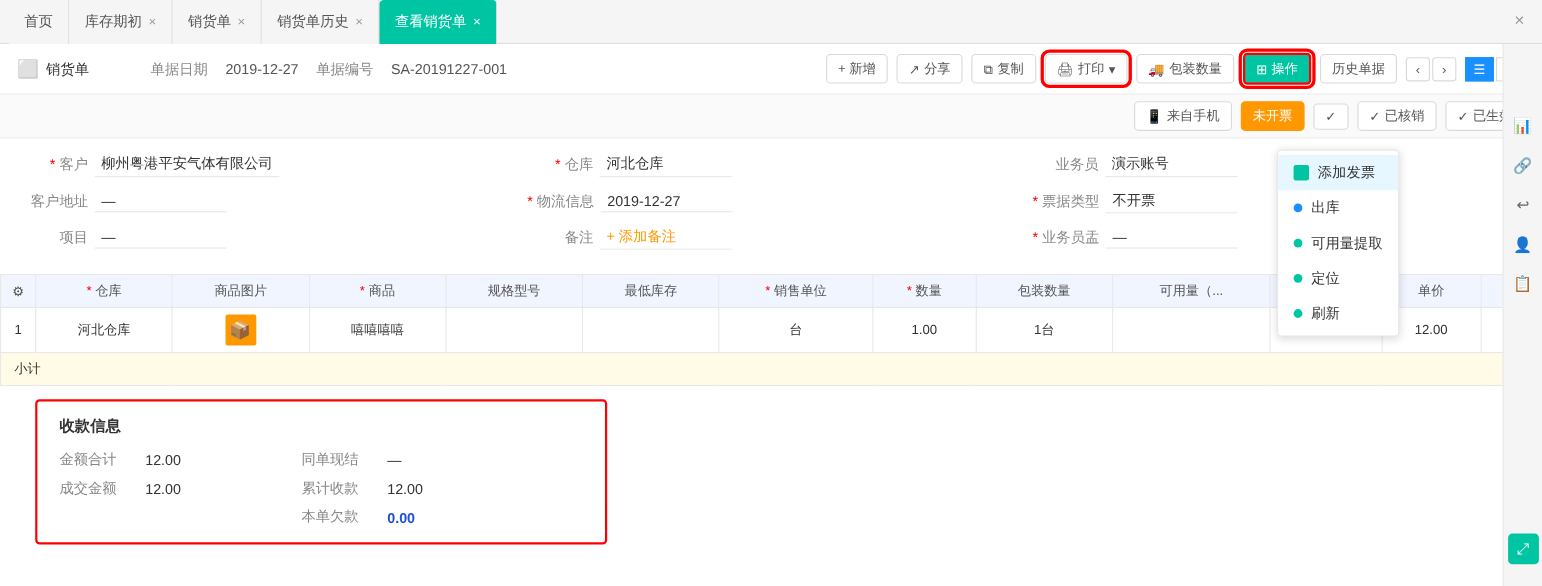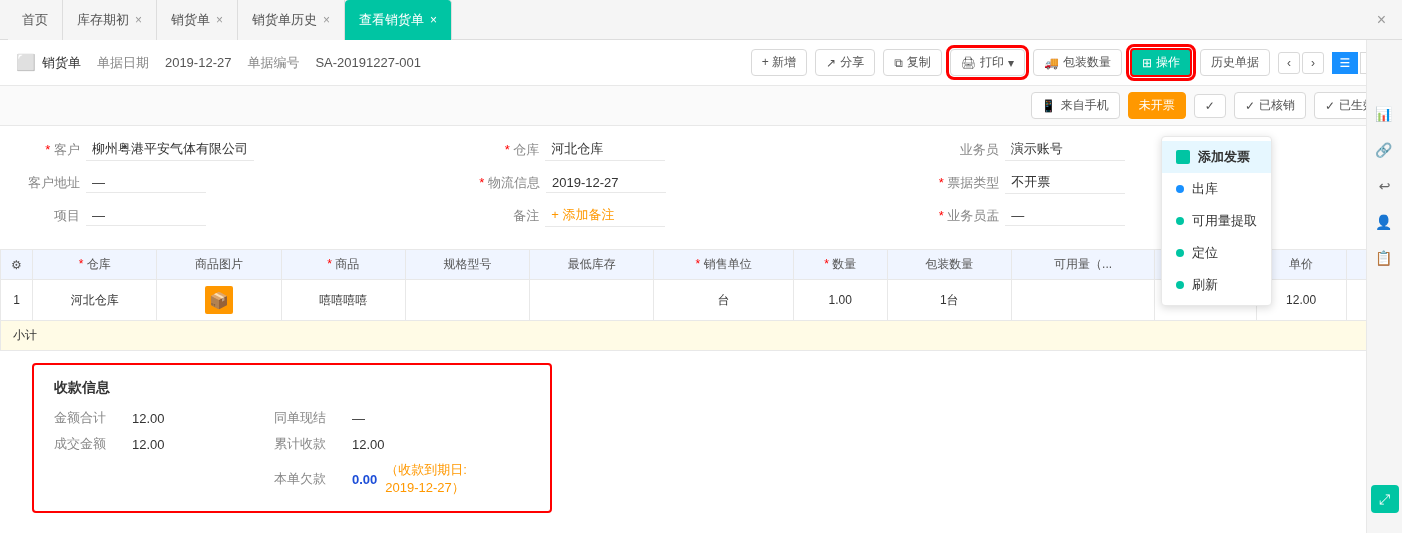--- a/index.html
+++ b/index.html
@@ -30,21 +30,21 @@
     
     .main-area { background: #fff; min-height: 493px; position: relative; }
 
     
     .doc-header {
       display: flex; align-items: center; padding: 8px 16px;
       border-bottom: 1px solid #e8e8e8; background: #fff; gap: 16px;
     }
     .doc-title { display: flex; align-items: center; gap: 6px; color: #333; font-weight: 500; }
     .doc-title-icon { color: #00c5a3; font-size: 16px; }
-    .doc-meta { display: flex; align-items: center; gap: 16px; color: #555; }
+    .doc-meta { display: flex; align-items: center; gap: 16px; color: #555; margin-left: 40px; }
     .doc-meta span { font-size: 13px; }
     .doc-meta .label { color: #888; }
 
     .doc-actions {
       margin-left: auto; display: flex; align-items: center; gap: 8px;
     }
     .btn-action {
       display: flex; align-items: center; gap: 4px; padding: 4px 10px;
       border: 1px solid #d9d9d9; border-radius: 4px; background: #fff;
       cursor: pointer; font-size: 12px; color: #555; white-space: nowrap;
@@ -129,21 +129,21 @@
     .dropdown-menu {
       position: absolute; top: 96px; right: 130px;
       background: #fff; border: 1px solid #e8e8e8;
       border-radius: 4px; box-shadow: 0 2px 8px rgba(0,0,0,0.15);
       z-index: 100; min-width: 100px; padding: 4px 0;
     }
     .dropdown-item {
       display: flex; align-items: center; gap: 8px;
       padding: 7px 14px; cursor: pointer; font-size: 13px; color: #333;
     }
-    .dropdown-item.selected { background: #e6f7ff; font-weight: bold; }
+    .dropdown-item.selected { background: #e6f7ff; }
     .dot { width: 8px; height: 8px; border-radius: 50%; }
     .dot-blue { background: #1890ff; }
     .dot-teal { background: #00c5a3; }
     .icon-square { width: 14px; height: 14px; background: #00c5a3; border-radius: 2px; display: inline-block; }
 
     
     .red-outline { outline: 3px solid red; outline-offset: 1px; border-radius: 4px; }
 
     .nav-arrows { display: flex; gap: 2px; }
     .nav-arrow {
@@ -364,21 +364,20 @@
           <span class="payment-label">成交金额</span>
           <span class="payment-value">12.00</span>
         </div>
         <div class="payment-item">
           <span class="payment-label">累计收款</span>
           <span class="payment-value">12.00</span>
         </div>
         <div class="payment-item" style="grid-column:2">
           <span class="payment-label">本单欠款</span>
           <span class="payment-value red">0.00</span>
-          <span class="payment-value orange">（收款到期日: 2019-12-27）</span>
         </div>
       </div>
     </div>
   </div>
 
   <div class="dropdown-menu">
     <div class="dropdown-item selected">
       <span class="icon-square"></span>
       <span>添加发票</span>
     </div>

